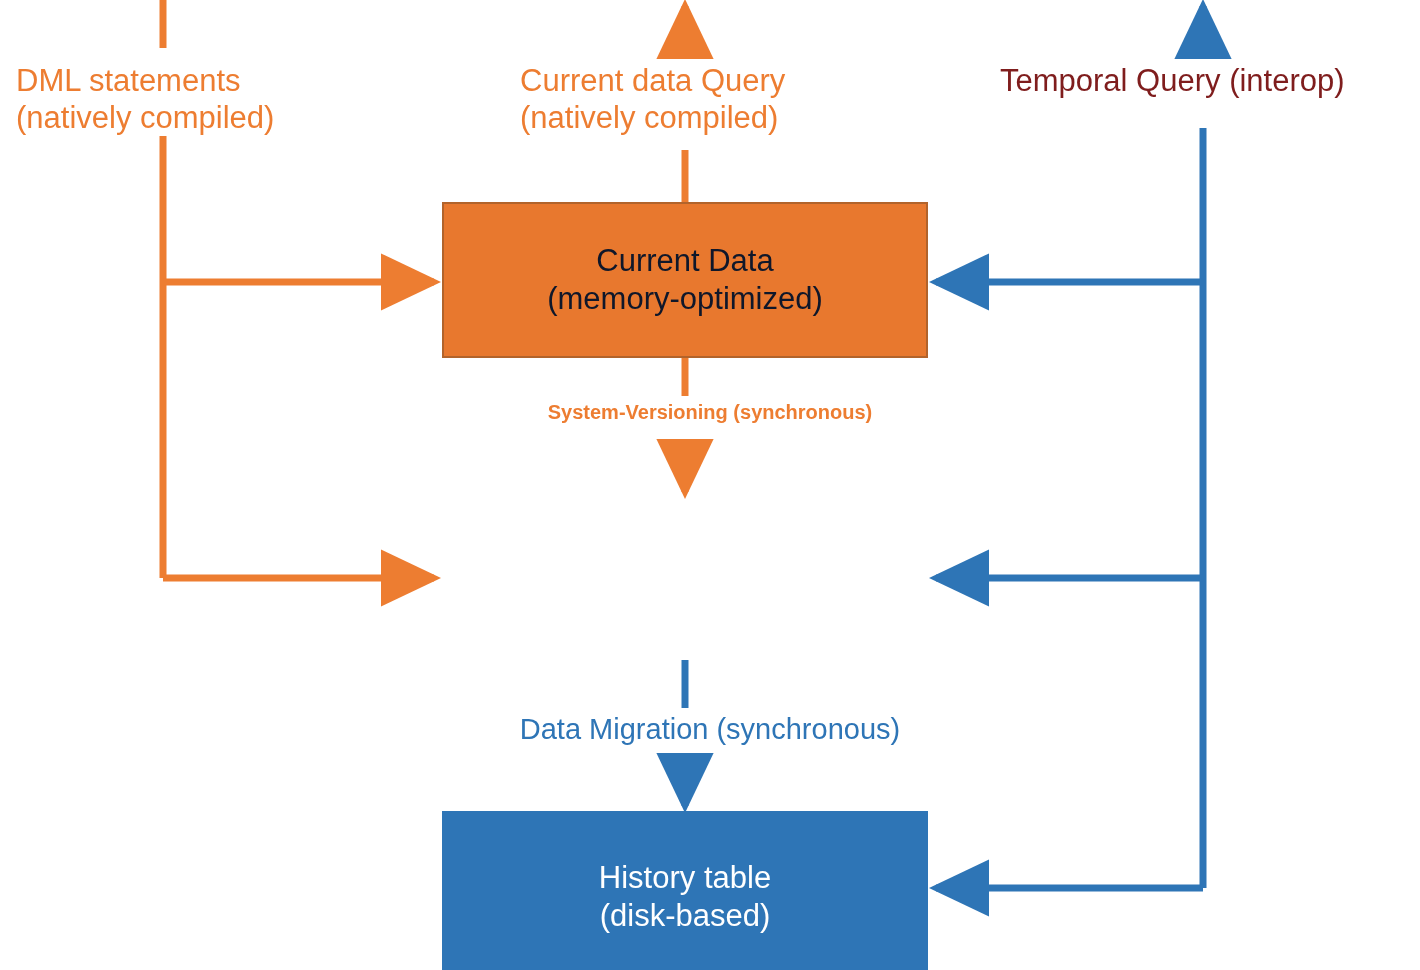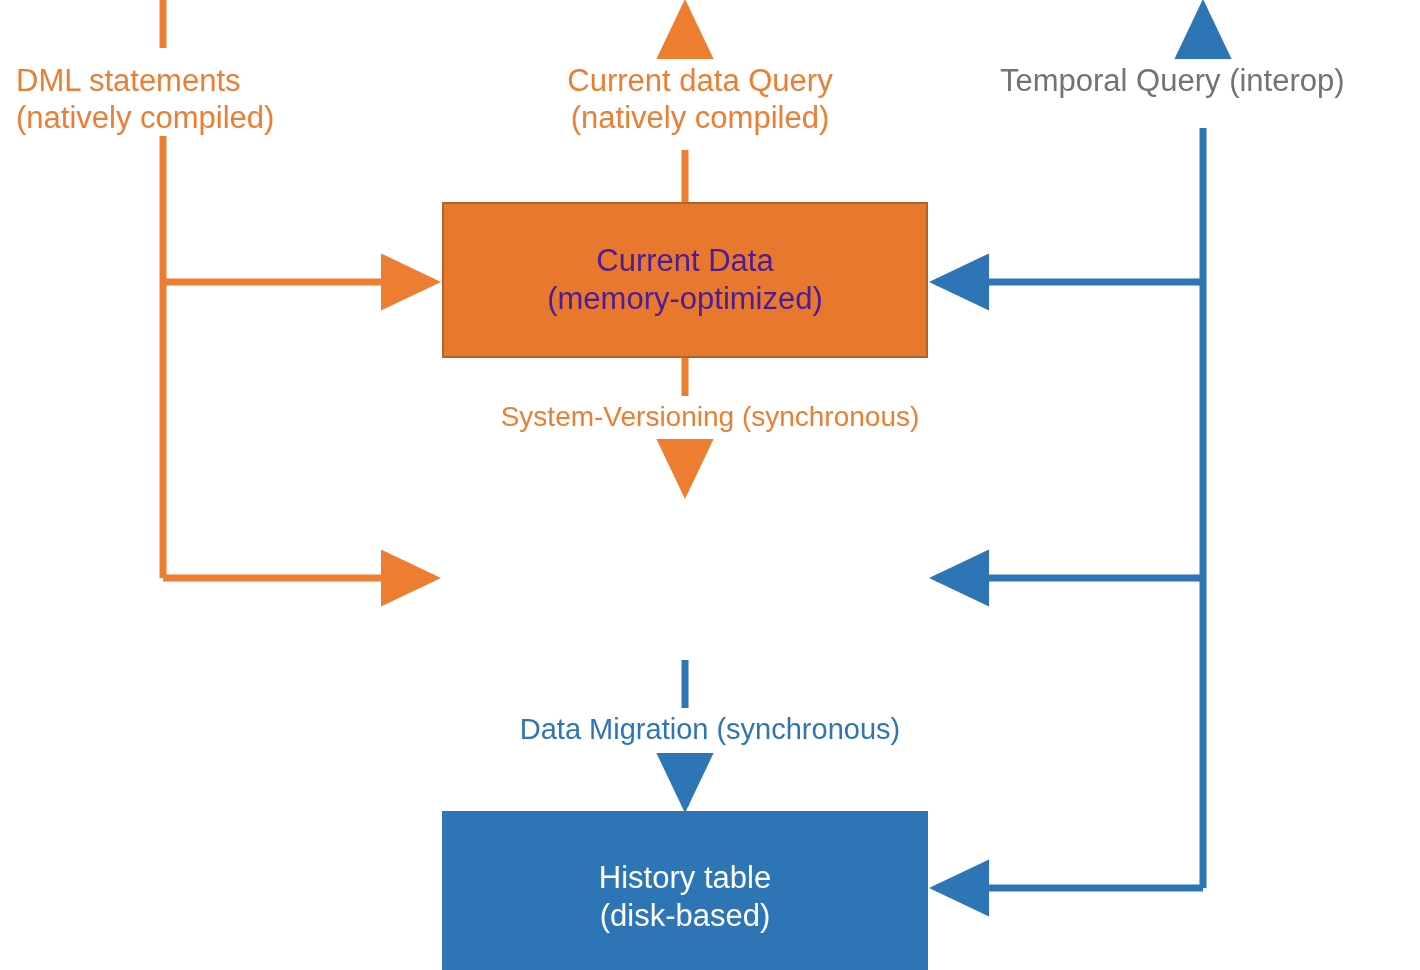--- a/index.html
+++ b/index.html
@@ -32,21 +32,21 @@
     line-height: 1.22;
     white-space: pre-line;
   }
   #box-current-data {
     left: 442px;
     top: 202px;
     width: 486px;
     height: 156px;
     background: #E8782E;
     border: 2px solid #B2632B;
-    color: #4c1d95;
+    color: #0f172a;
     font-size: 31px;
   }
   #box-staging-table {
     left: 442px;
     top: 496px;
     width: 486px;
     height: 164px;
     background-color: #E8782E;
     background-image:
       radial-gradient(circle at 3px 3px, #ffffff 1.7px, rgba(255,255,255,0) 2.1px);
@@ -76,37 +76,38 @@
     color: #ED7D31;
     font-size: 31px;
     text-align: left;
   }
   #label-current-query {
     left: 520px;
     top: 62px;
     width: 360px;
     color: #ED7D31;
     font-size: 31px;
-    text-align: center;
+    text-align: left;
   }
   #label-temporal-query {
     left: 1000px;
     top: 62px;
     width: 420px;
-    color: #737373;
+    color: #7f1d1d;
     font-size: 31px;
     text-align: left;
   }
   #label-system-versioning {
     left: 400px;
     top: 400px;
     width: 620px;
     color: #ED7D31;
-    font-size: 28px;
+    font-size: 20px;
     text-align: center;
+    font-weight: bold;
   }
   #label-data-migration {
     left: 400px;
     top: 712px;
     width: 620px;
     color: #2E75B6;
     font-size: 29px;
     text-align: center;
   }
 </style>

